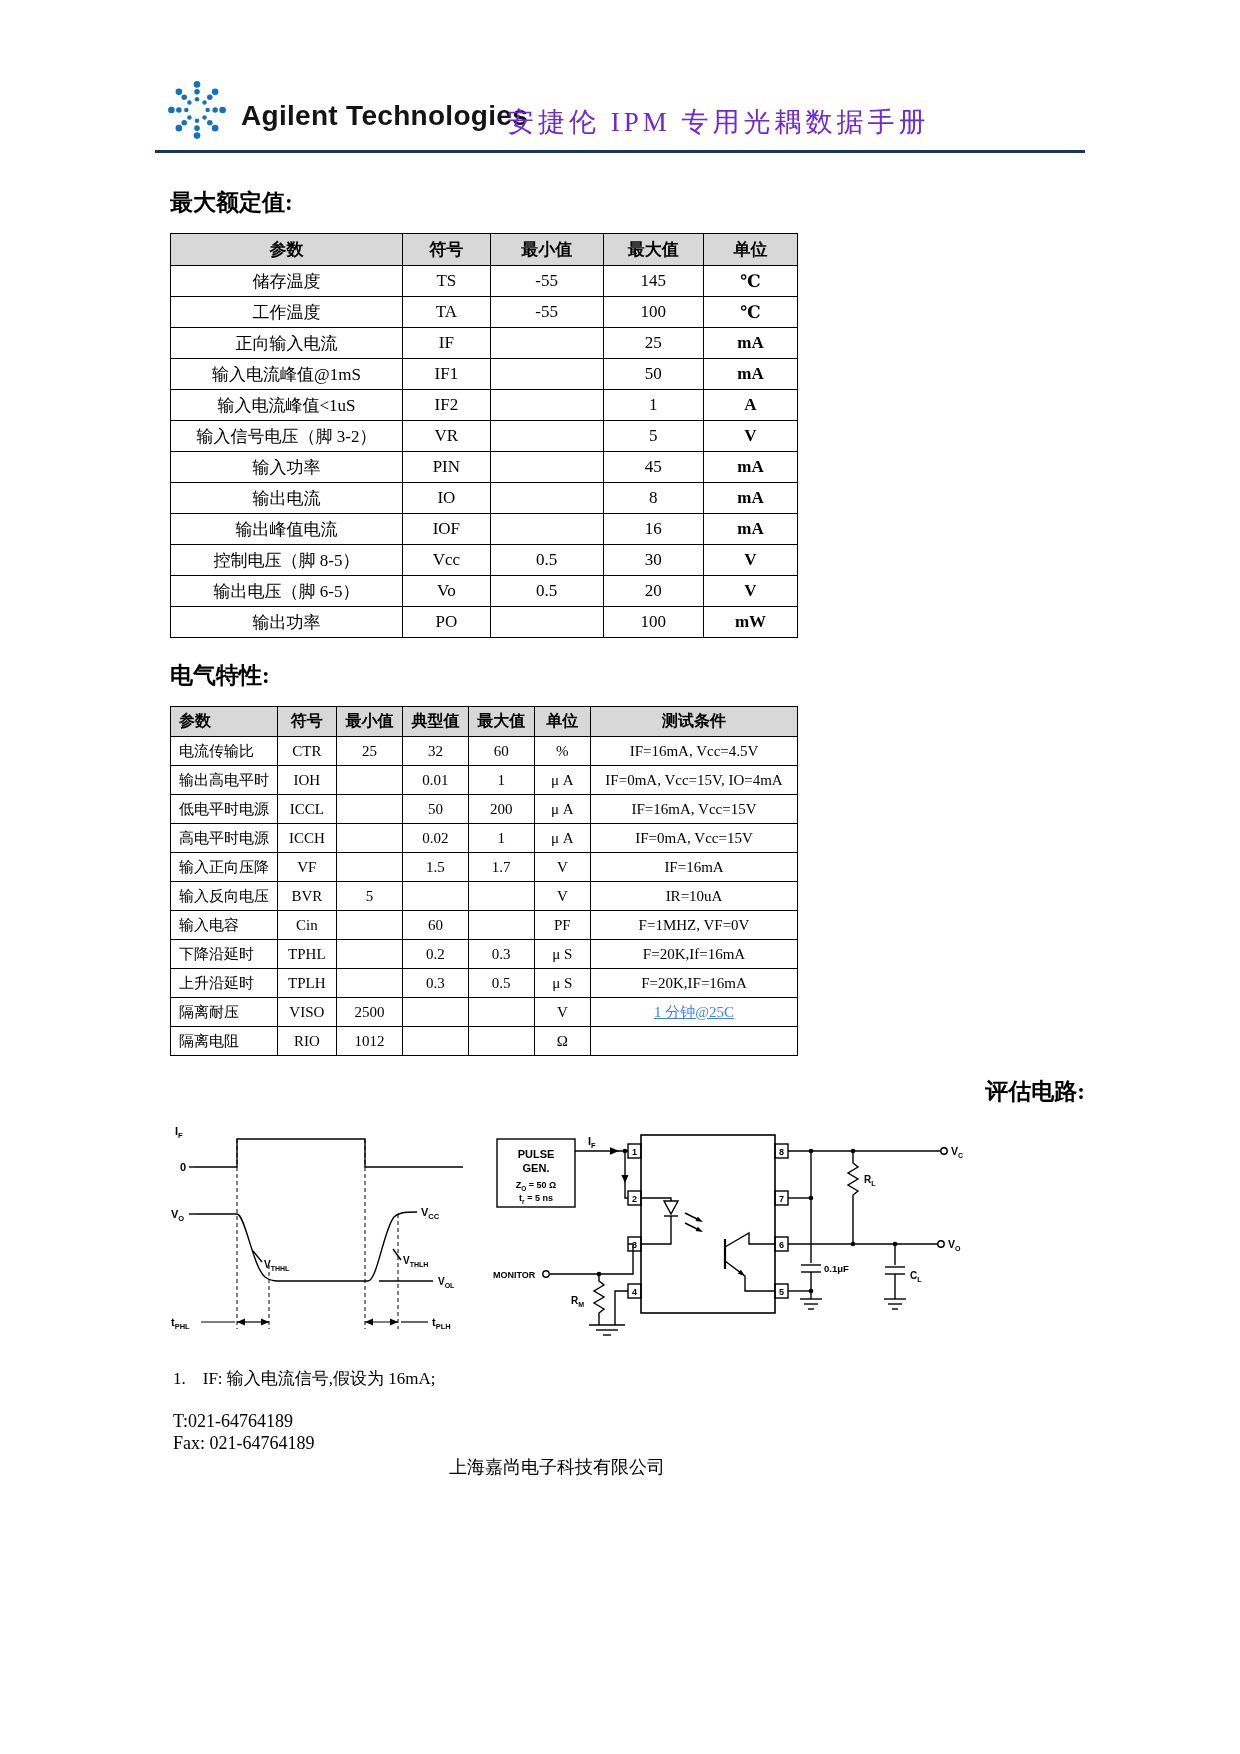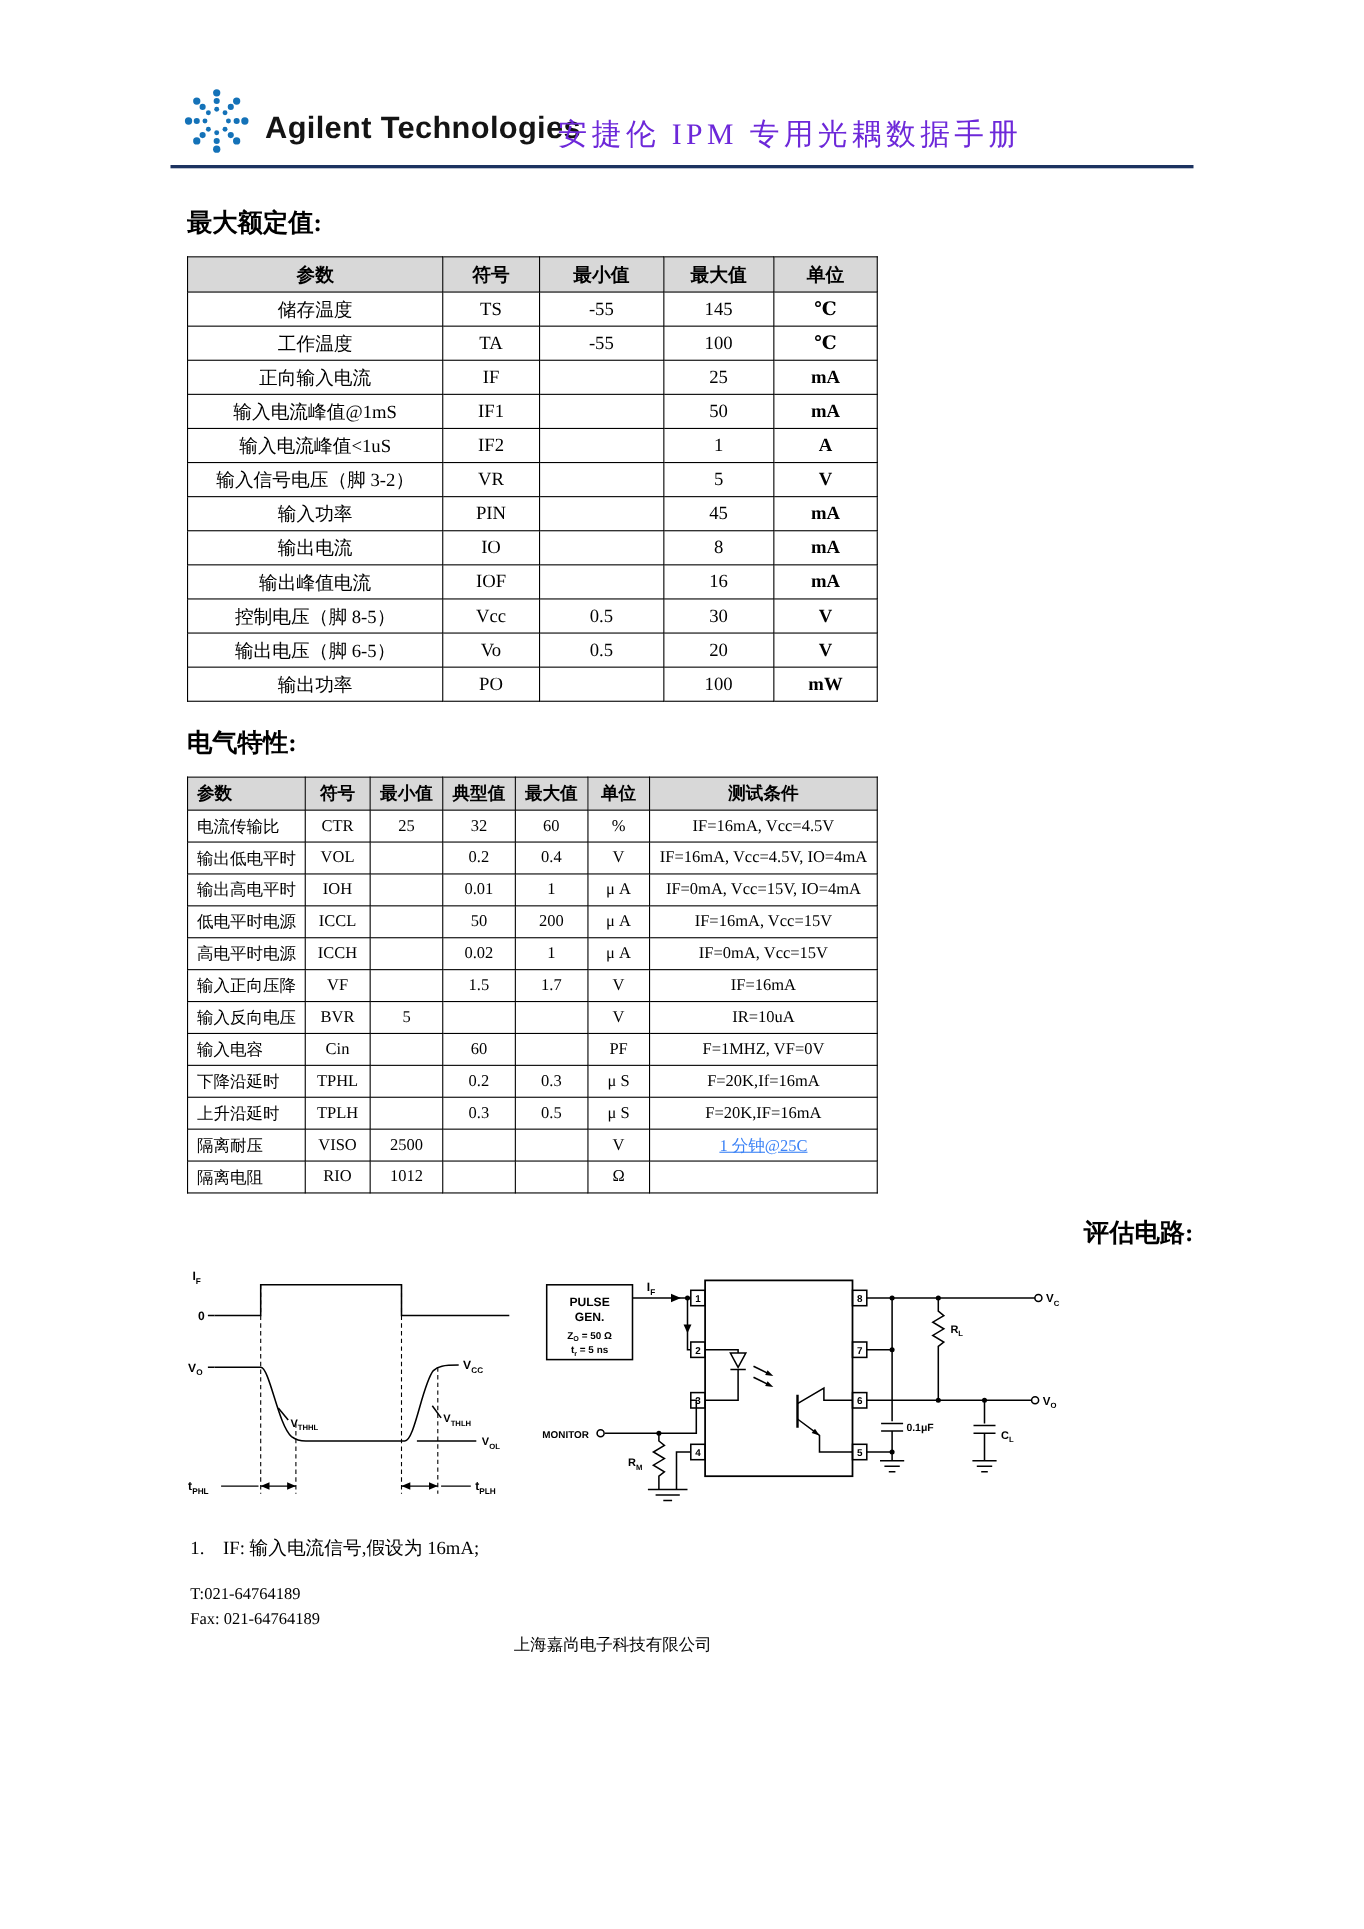--- a/index.html
+++ b/index.html
@@ -36,21 +36,21 @@
   #max-ratings-table td:nth-child(5) { font-weight:bold; }
   #electrical-table th { height:30px; font-size:16px; }
   #electrical-table td { height:29px; font-size:15px; }
   #electrical-table th:first-child, #electrical-table td:first-child { text-align:left; padding-left:8px; }
   .cell-link { color:#3b82f6; text-decoration:underline; cursor:pointer; }
   
   .figures { display:flex; gap:8px; margin:10px 0 0 10px; align-items:flex-start; }
   .fig text { fill:#000; }
   
   .note { margin:12px 0 0 18px; font-size:17px; white-space:pre-wrap;font-family:Liberation Serif, serif; }
-  .footer { margin:20px 0 0 18px; width:768px; font-size:15px; }
+  .footer { margin:20px 0 0 18px; width:768px; font-size:18px; }
   .footer-cols { display:flex; justify-content:space-between; }
   .footer-right { text-align:right; }
   .footer-line { line-height:22px; }
   .company { text-align:center; margin-top:2px; line-height:22px; }
 </style>
 </head>
 <body>
 
 <div class="page">
 
@@ -222,29 +222,20 @@
         <tr>
           <td>电流传输比</td>
           <td>CTR</td>
           <td>25</td>
           <td>32</td>
           <td>60</td>
           <td>%</td>
           <td>IF=16mA, Vcc=4.5V</td>
         </tr>
         <tr>
-          <td>输出低电平时</td>
-          <td>VOL</td>
-          <td></td>
-          <td>0.2</td>
-          <td>0.4</td>
-          <td>V</td>
-          <td>IF=16mA, Vcc=4.5V, IO=4mA</td>
-        </tr>
-        <tr>
           <td>输出高电平时</td>
           <td>IOH</td>
           <td></td>
           <td>0.01</td>
           <td>1</td>
           <td>μ A</td>
           <td>IF=0mA, Vcc=15V, IO=4mA</td>
         </tr>
         <tr>
           <td>低电平时电源</td>

